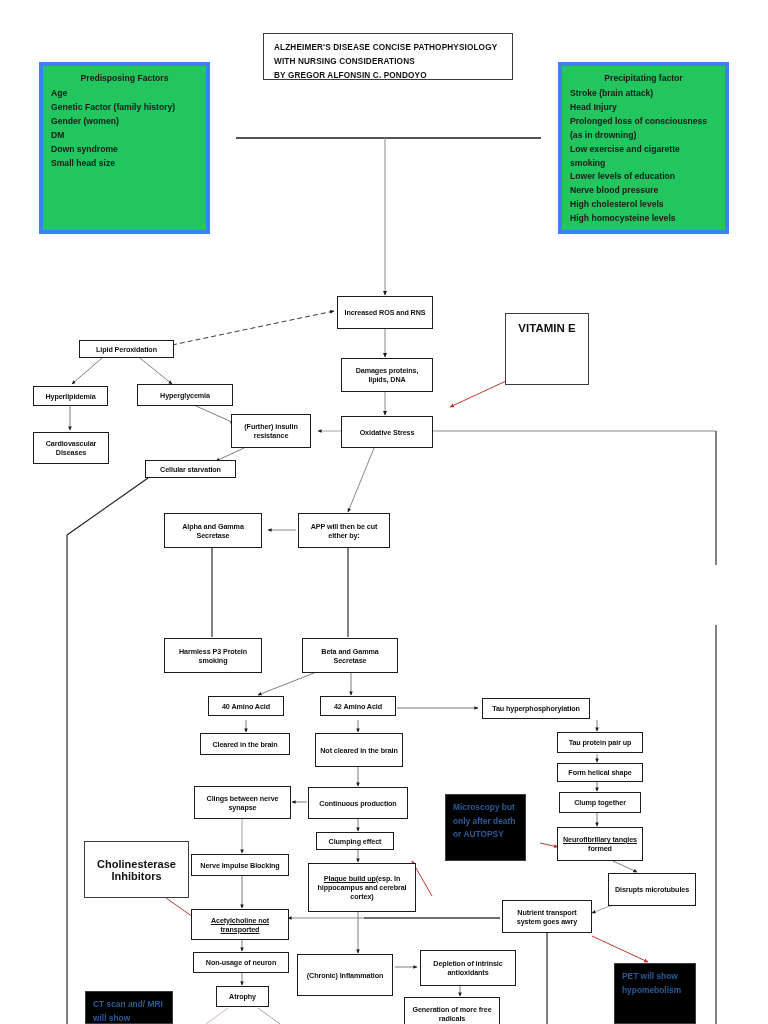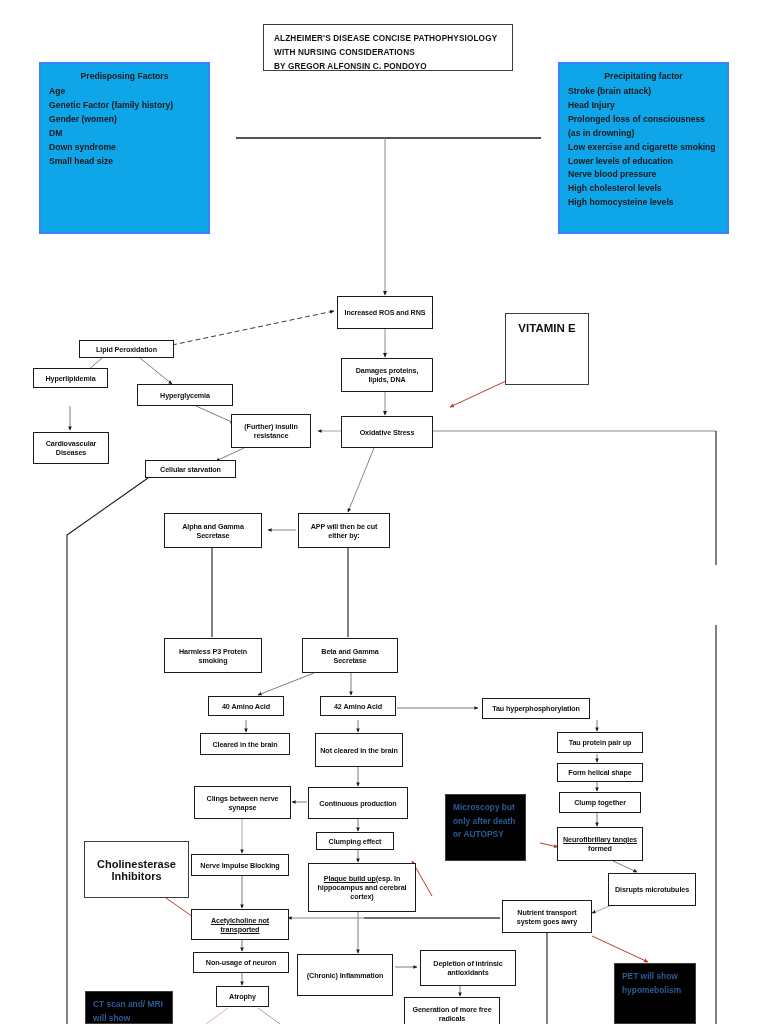--- a/index.html
+++ b/index.html
@@ -44,22 +44,22 @@
     font-size: 7.2px;
     font-weight: 700;
     color: #111111;
     letter-spacing: -0.1px;
   }
   
   .panel {
     position: absolute;
     z-index: 2;
     box-sizing: border-box;
-    border: 2px solid #3b82f6;
-    background: #0ea5e9;
+    border: 4px solid #3b82f6;
+    background: #22c55e;
     padding: 6px 8px;
     font-size: 8.6px;
     line-height: 1.62;
     color: #1a1a1a;
     font-weight: 600;
     text-align: left;
   }
   .panel .panel-title {
     display: block;
     text-align: center;
@@ -221,21 +221,21 @@
 
     <line x1="547" y1="933" x2="547" y2="1024" stroke="#1a1a1a" stroke-width="1.1"></line>
 
     <line x1="506" y1="381" x2="450" y2="407" stroke="#c0392b" stroke-width="1" marker-end="url(#arrRed)"></line>
     <line x1="432" y1="896" x2="412" y2="861" stroke="#c0392b" stroke-width="1" marker-end="url(#arrRed)"></line>
     <line x1="540" y1="843" x2="558" y2="847" stroke="#c0392b" stroke-width="1" marker-end="url(#arrRed)"></line>
     <line x1="166" y1="898" x2="196" y2="919" stroke="#c0392b" stroke-width="1" marker-end="url(#arrRed)"></line>
     <line x1="592" y1="936" x2="648" y2="962" stroke="#c0392b" stroke-width="1" marker-end="url(#arrRed)"></line>
   </svg>
 
-  <div class="title-box" style="left:263px; top:24px; width:250px; height:47px;">
+  <div class="title-box" style="left:263px; top:33px; width:250px; height:47px;">
     <span class="t-main">ALZHEIMER'S DISEASE CONCISE PATHOPHYSIOLOGY</span>
     <span class="t-sub">WITH NURSING CONSIDERATIONS</span>
     <span class="t-sub">BY GREGOR ALFONSIN C. PONDOYO</span>
   </div>
 
   <div class="panel" style="left:39px; top:62px; width:171px; height:172px;">
     <span class="panel-title">Predisposing Factors</span>
     <span class="panel-line">Age</span>
     <span class="panel-line">Genetic Factor (family history)</span>
     <span class="panel-line">Gender (women)</span>
@@ -269,21 +269,21 @@
   </div>
 
   <div class="big-box" style="left:505px; top:313px; width:84px; height:72px;">
     <span>VITAMIN E</span>
   </div>
 
   <div class="node" style="left:79px; top:340px; width:95px; height:18px;">
     <span class="inner">Lipid Peroxidation</span>
   </div>
 
-  <div class="node" style="left:33px; top:368px; width:75px; height:20px;">
+  <div class="node" style="left:33px; top:386px; width:75px; height:20px;">
     <span class="inner">Hyperlipidemia</span>
   </div>
 
   <div class="node" style="left:137px; top:384px; width:96px; height:22px;">
     <span class="inner">Hyperglycemia</span>
   </div>
 
   <div class="node" style="left:33px; top:432px; width:76px; height:32px;">
     <span class="inner">Cardiovascular Diseases</span>
   </div>

